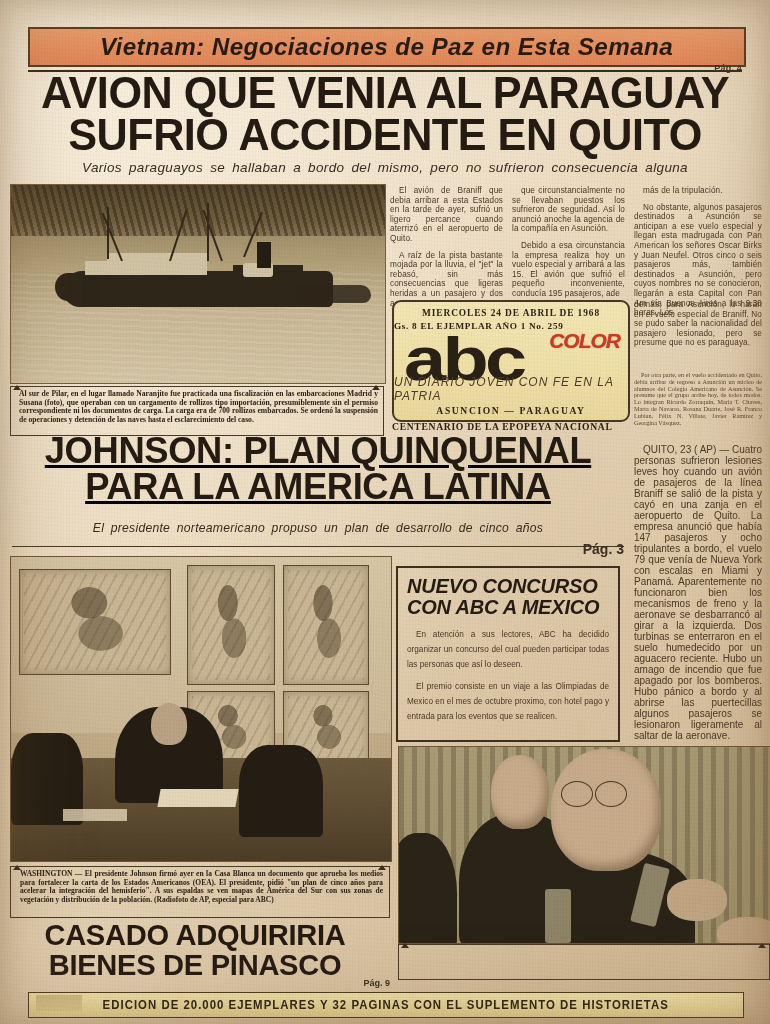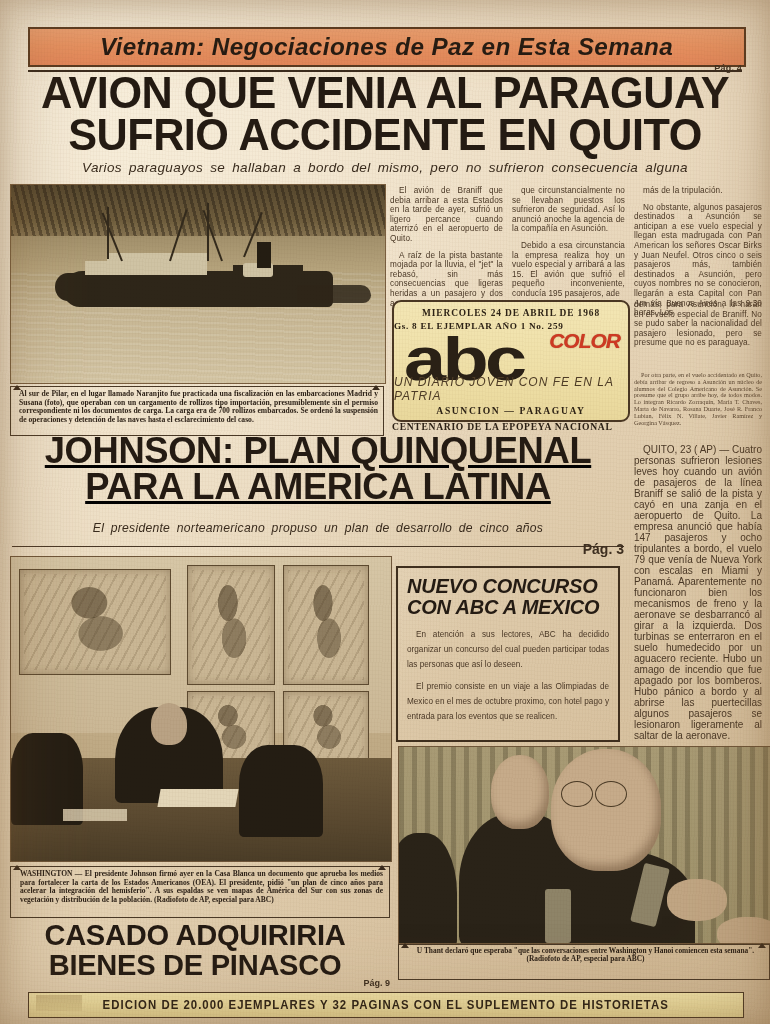--- a/index.html
+++ b/index.html
@@ -422,21 +422,20 @@
     <div class="tp-face" style="left:152px;top:2px;width:110px;height:122px;"></div>
     <div class="tp-glasses" style="left:162px;top:34px;width:30px;height:24px;"></div>
     <div class="tp-glasses" style="left:196px;top:34px;width:30px;height:24px;"></div>
     <div class="tp-mic" style="left:146px;top:142px;width:26px;height:54px;"></div>
     <div class="tp-mic" style="left:238px;top:118px;width:26px;height:60px;transform:rotate(14deg);"></div>
     <div class="tp-hand" style="left:268px;top:132px;width:60px;height:42px;"></div>
     <div class="tp-hand" style="left:318px;top:170px;width:62px;height:34px;"></div>
   </div>
 
   <div class="abs" id="thant-caption">
-    <div class="ctr">U Thant declaró que esperaba "que las conversaciones entre Washington y Hanoi comiencen esta semana". (Radiofoto de AP, especial para ABC)</div>
   </div>
   <span class="abs cap-tri" style="left:401px;top:943px;"></span>
   <span class="abs cap-tri" style="left:758px;top:943px;"></span>
 
   <div class="abs" id="bottom-band">
     <span class="txt">EDICION DE 20.000 EJEMPLARES Y 32 PAGINAS CON EL SUPLEMENTO DE HISTORIETAS</span>
   </div>
   <div class="abs" id="bottom-stain"></div>
 
   <div id="grain"></div>

